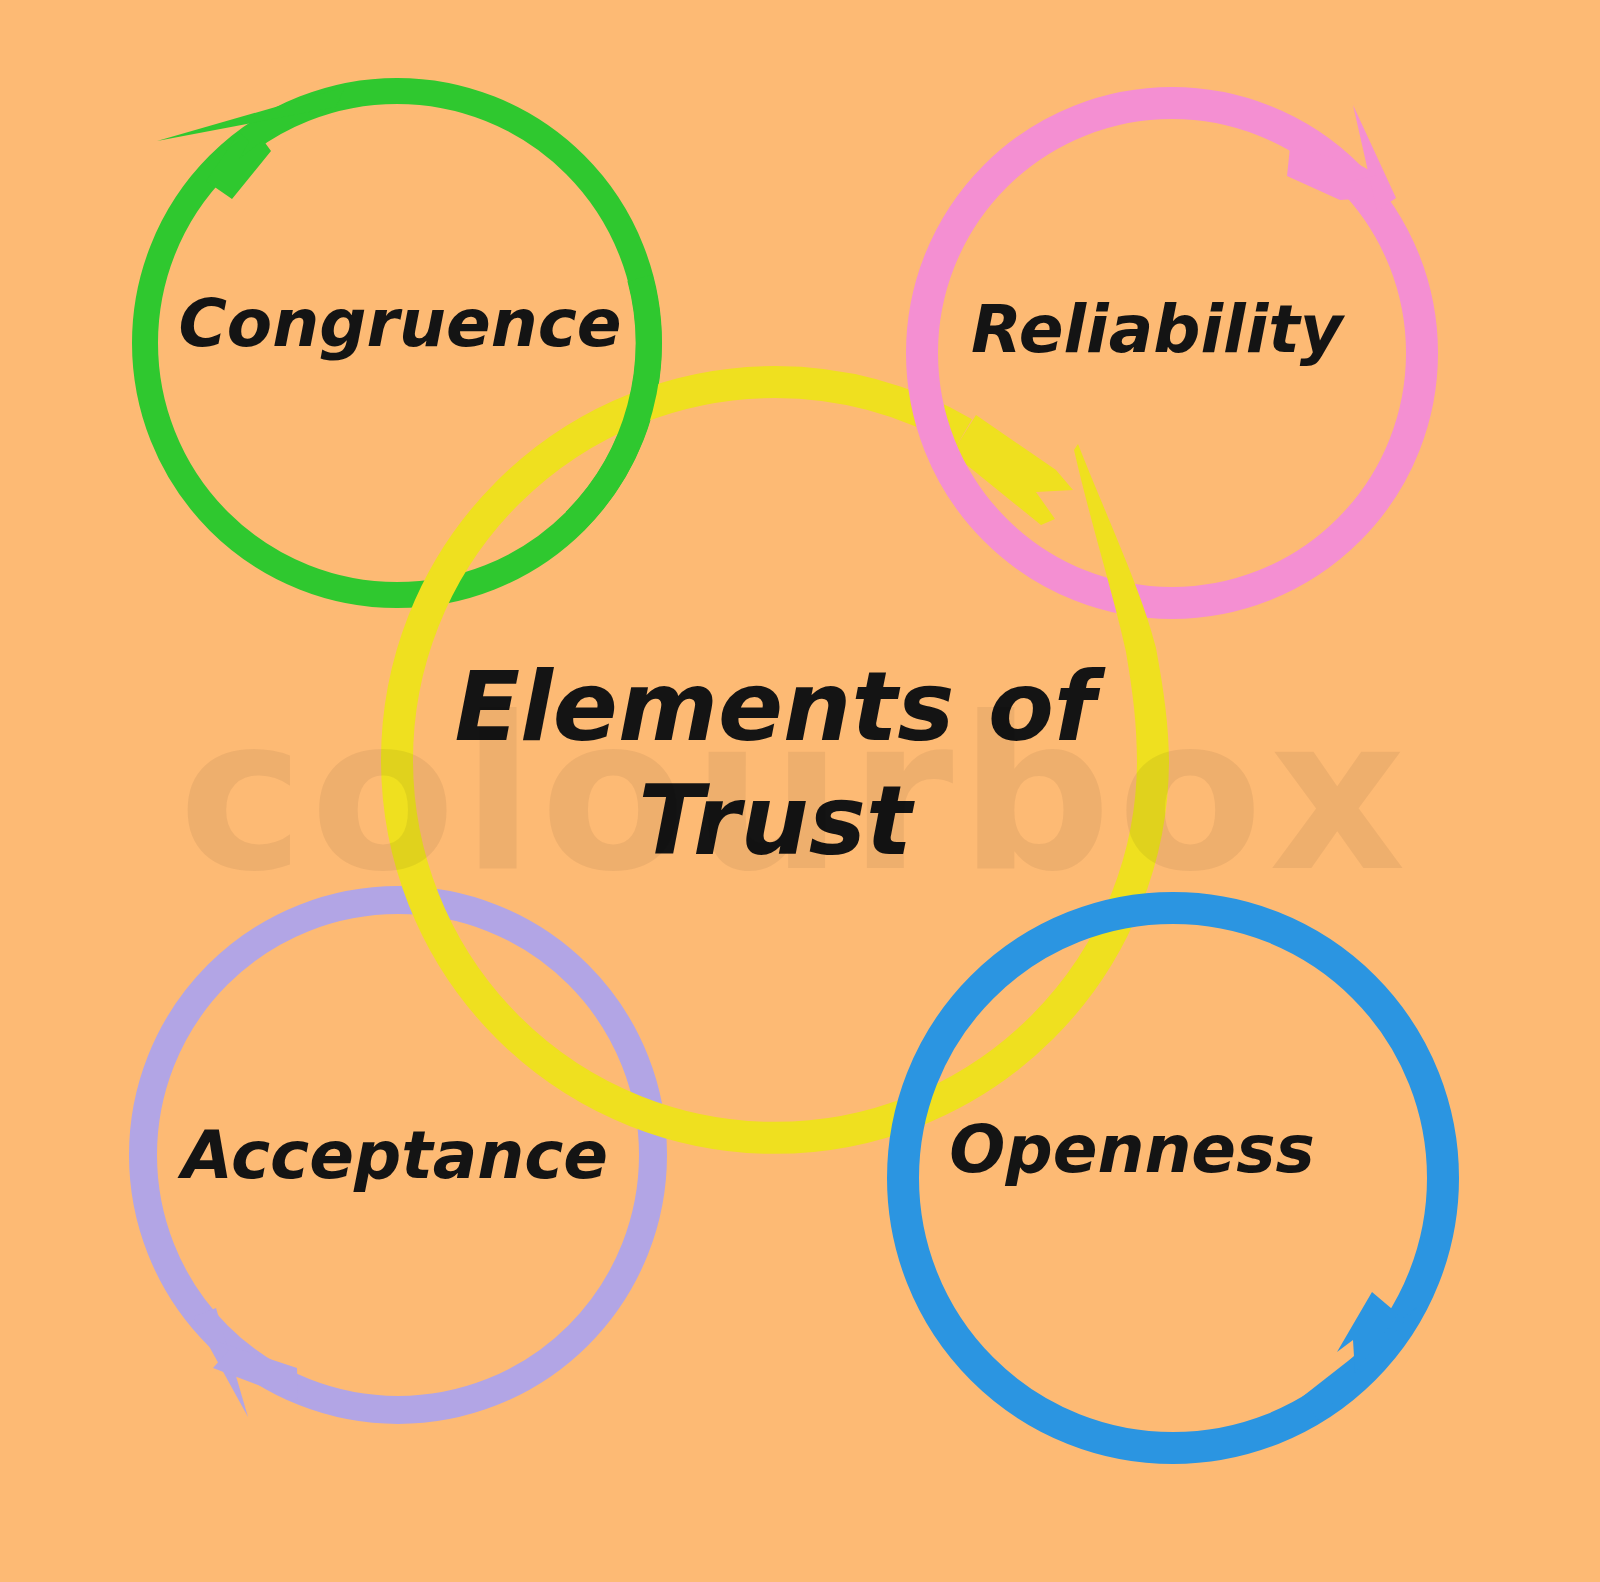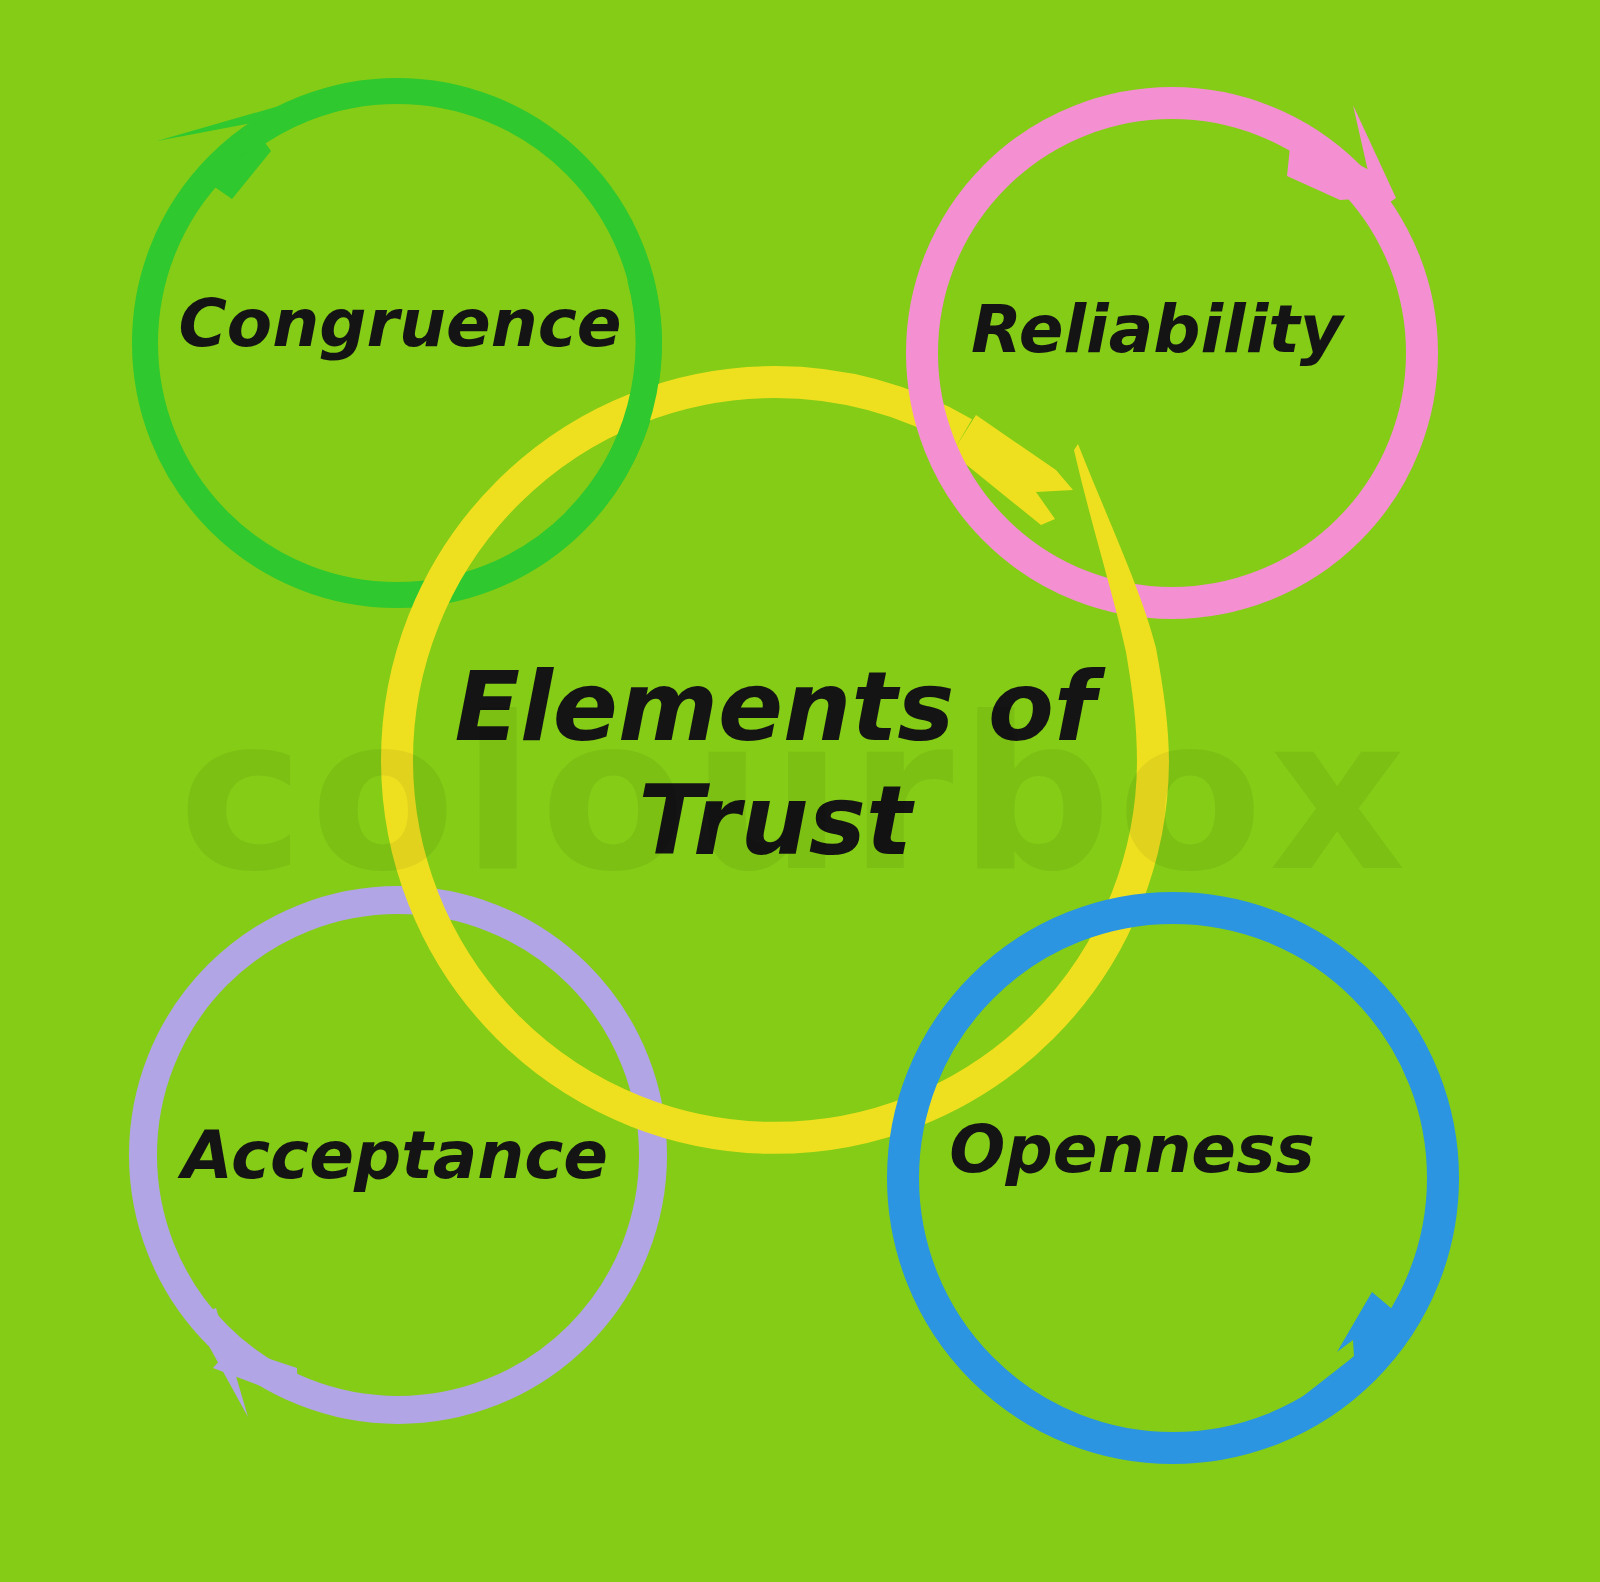--- a/index.html
+++ b/index.html
@@ -1,19 +1,19 @@
 <!DOCTYPE html>
 <html><head>
 <meta charset="utf-8">
 <style>
   html,body { margin:0; padding:0; background:#ffffff; }
   .stage {
     position:relative;
     width:1600px; height:1582px;
-    background:#84cc16;
+    background:#fdba74;
     overflow:hidden;
     font-family:"DejaVu Sans", sans-serif;
   }
   .stage svg { display:block; width:100%; height:100%; }
   .node-label {
     font-family:"DejaVu Sans", sans-serif;
     font-style:italic;
     font-weight:700;
     font-size:66px;
     text-anchor:middle;

